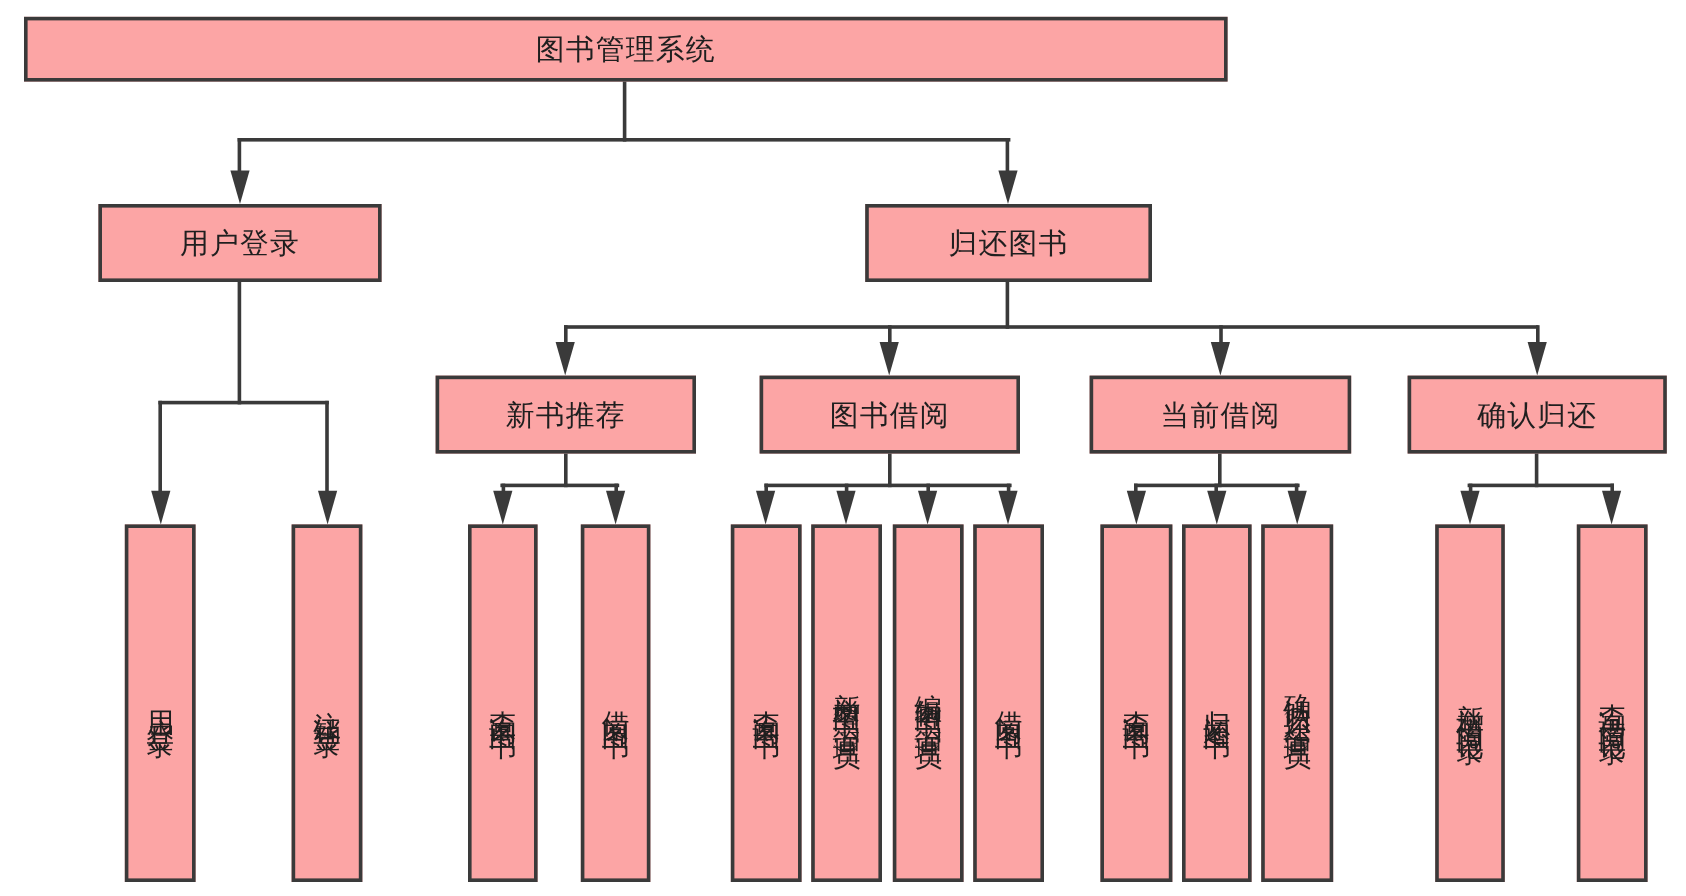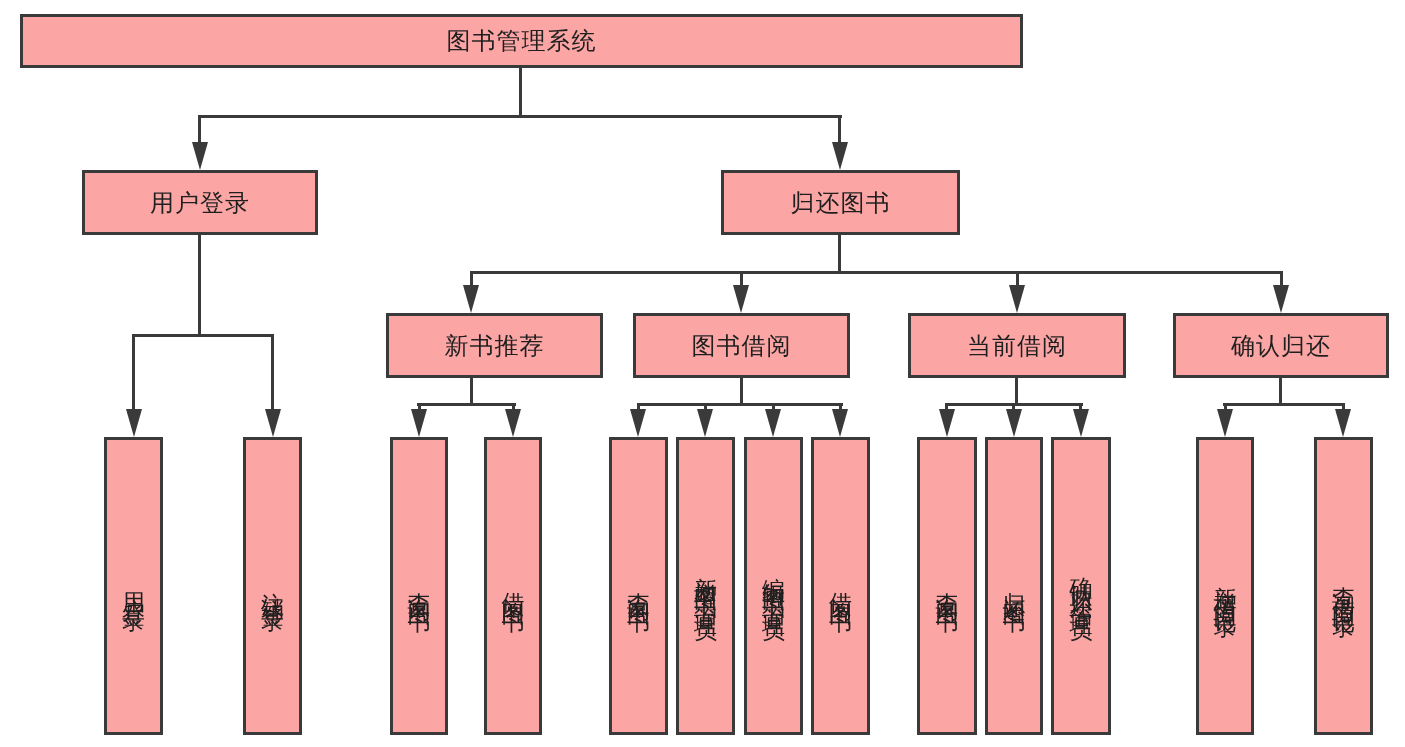--- a/index.html
+++ b/index.html
@@ -79,21 +79,21 @@
   <div class="hline" style="left:470px; top:271px; width:812px;"></div>
   <div class="vline" style="left:470px; top:271px; height:16px;"></div>
   <div class="arrow" style="left:463px; top:285px;"></div>
   <div class="vline" style="left:740px; top:271px; height:16px;"></div>
   <div class="arrow" style="left:733px; top:285px;"></div>
   <div class="vline" style="left:1016px; top:271px; height:16px;"></div>
   <div class="arrow" style="left:1009px; top:285px;"></div>
   <div class="vline" style="left:1280px; top:271px; height:16px;"></div>
   <div class="arrow" style="left:1273px; top:285px;"></div>
 
-  <div class="box hbox" style="left:363px; top:313px; width:217px; height:65px;margin-left:23px;">新书推荐</div>
+  <div class="box hbox" style="left:363px; top:313px; width:217px; height:65px;">新书推荐</div>
   <div class="box hbox" style="left:908px; top:313px; width:218px; height:65px;">当前借阅</div>
   <div class="box hbox" style="left:633px; top:313px; width:217px; height:65px;">图书借阅</div>
   <div class="box hbox" style="left:1173px; top:313px; width:216px; height:65px;">确认归还</div>
 
   <div class="vline" style="left:470px; top:378px; height:28px;"></div>
   <div class="hline" style="left:417px; top:403px; width:99px;"></div>
   <div class="vline" style="left:418px; top:403px; height:10px;"></div>
   <div class="arrow" style="left:411px; top:409px;"></div>
   <div class="vline" style="left:512px; top:403px; height:10px;"></div>
   <div class="arrow" style="left:505px; top:409px;"></div>

